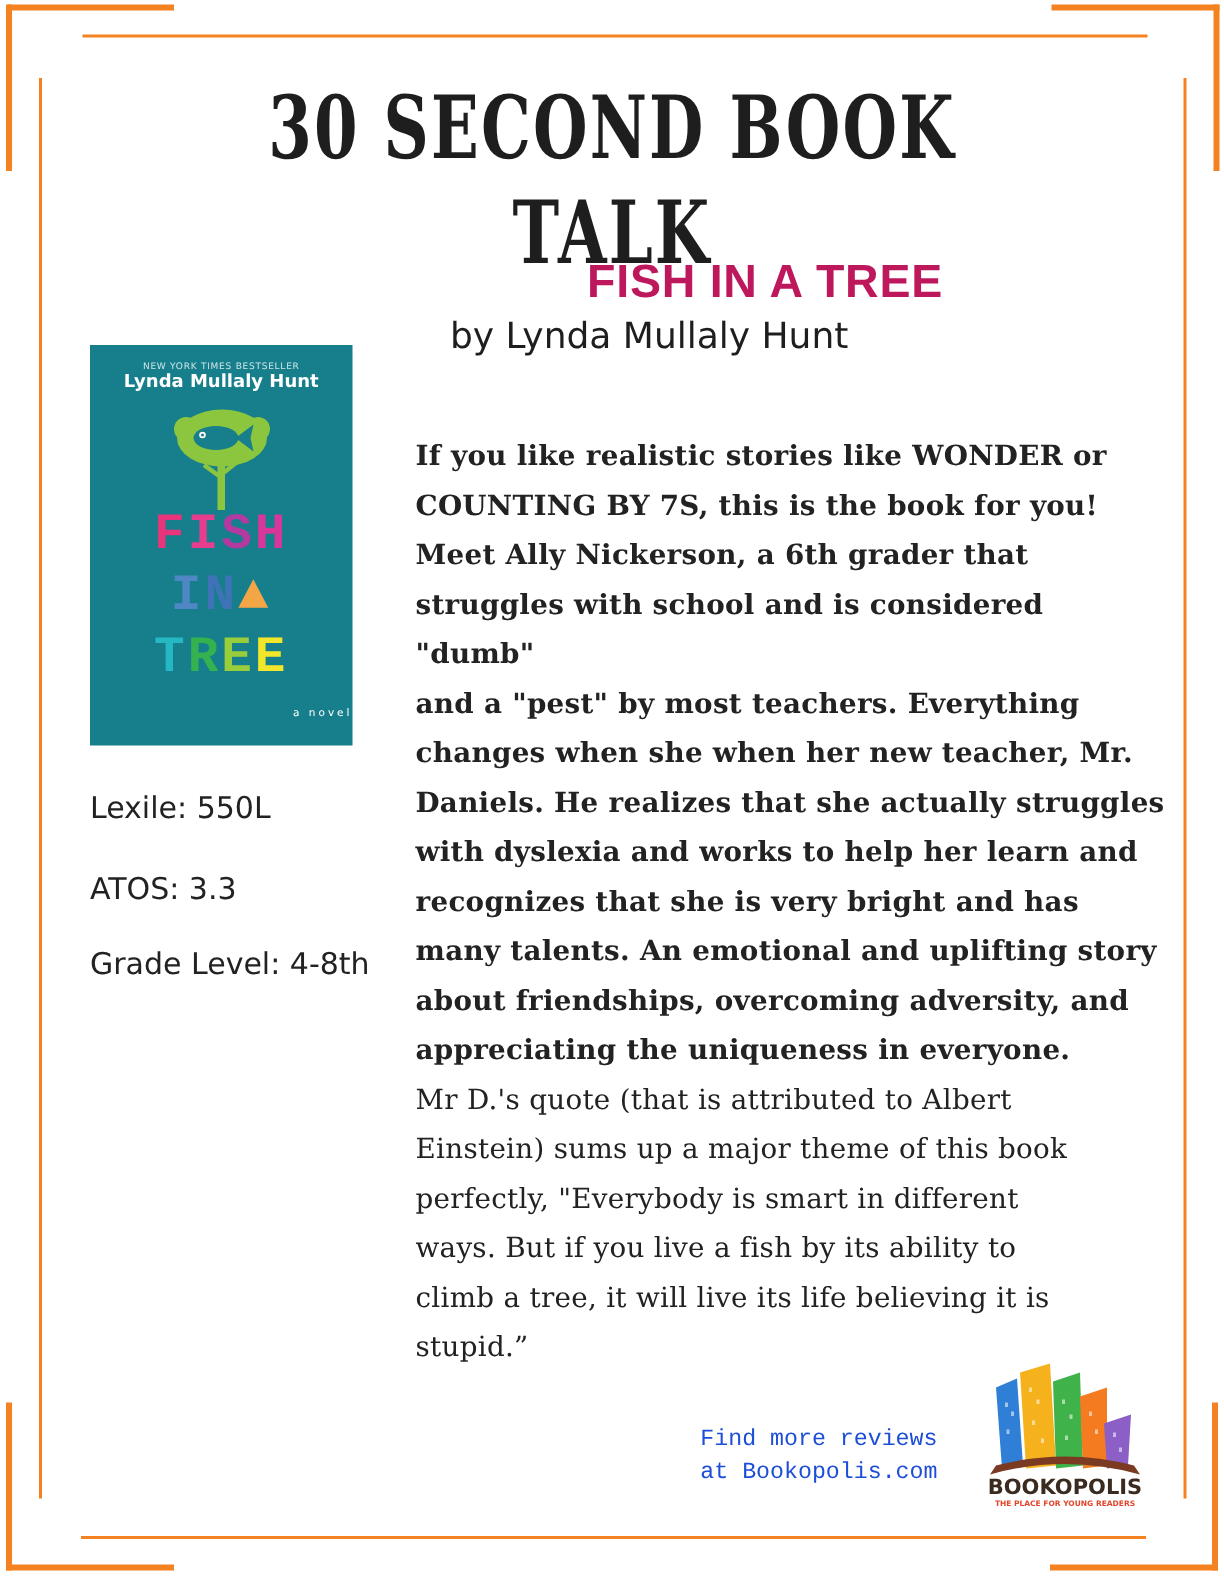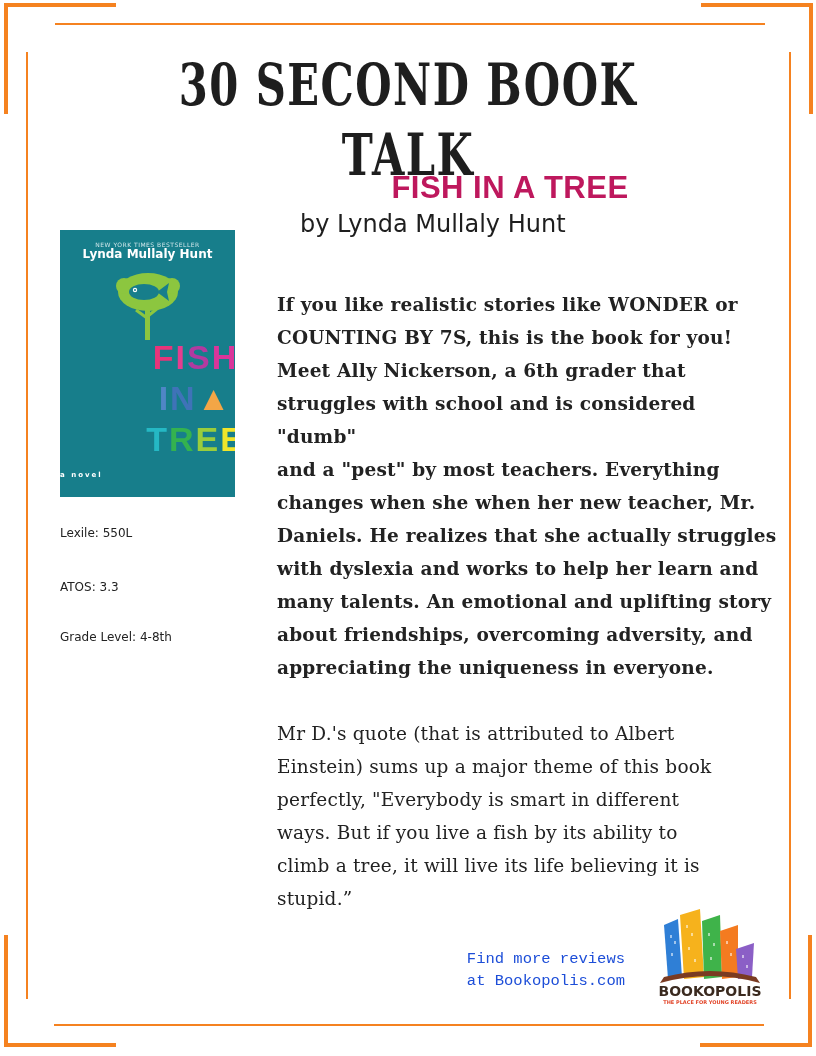--- a/index.html
+++ b/index.html
@@ -24,33 +24,33 @@
     position: absolute; left: 300px; width: 420px; top: 210px; text-align: left;
     font-family: "DejaVu Sans", sans-serif; font-size: 24px; color: #1e1e1e;
   }
 
   .cover {
     position: absolute; left: 60px; top: 230px; width: 175px; height: 267px;
     background: #177e8b; overflow: hidden;
   }
   .cover .c-top { position: absolute; top: 11px; width: 100%; text-align: center; font-size: 6px; color: #cfe6ea; letter-spacing: 0.5px; }
   .cover .c-author { position: absolute; top: 17px; width: 100%; text-align: center; font-size: 12px; font-weight: bold; color: #ffffff; font-family: "DejaVu Sans", sans-serif; }
-  .cover .c-novel { position: absolute; bottom: 18px; width: 100%; text-align: left; font-size: 7px; color: #ffffff; letter-spacing: 2px; font-weight: bold; }
-  .cover .word { position: absolute; left: 0; width: 100%; text-align: center; font-family: Liberation Sans, sans-serif; font-weight: bold; font-size: 34px; letter-spacing: 2px; line-height: 34px; margin-left: 48px; }
+  .cover .c-novel { position: absolute; bottom: 18px; width: 100%; text-align: right; font-size: 7px; color: #ffffff; letter-spacing: 2px; }
+  .cover .word { position: absolute; left: 0; width: 100%; text-align: center; font-family: Liberation Mono, monospace; font-weight: bold; font-size: 34px; letter-spacing: 2px; line-height: 34px; }
   .cover .w1 { top: 110px; }
   .cover .w2 { top: 151px; }
   .cover .w3 { top: 192px; }
   .cover .w1 span:nth-child(1){color:#e8347a;} .cover .w1 span:nth-child(2){color:#e63d8f;}
   .cover .w1 span:nth-child(3){color:#b23aa0;} .cover .w1 span:nth-child(4){color:#d9369a;}
   .cover .w2 span:nth-child(1){color:#4f86c6;} .cover .w2 span:nth-child(2){color:#3f73b8;}
   .cover .w2 span:nth-child(3){color:#f3a646;}
   .cover .w3 span:nth-child(1){color:#25b8c4;} .cover .w3 span:nth-child(2){color:#34b24f;}
   .cover .w3 span:nth-child(3){color:#9acd3c;} .cover .w3 span:nth-child(4){color:#f1e62a;}
 
-  .meta { position: absolute; left: 60px; font-family: "DejaVu Sans", sans-serif; font-size: 12px; color: #222; }
+  .meta { position: absolute; left: 60px; font-family: "DejaVu Sans", sans-serif; font-size: 20px; color: #222; }
 
   .para {
     position: absolute; left: 277px; width: 500px;
     font-family: "DejaVu Serif", serif; font-size: 18.5px; line-height: 33px; color: #222;
     letter-spacing: 0.2px;
   }
 
   .footer-text {
     position: absolute; left: 455px; width: 170px; top: 948px; text-align: right;
     font-family: Liberation Mono, monospace; font-size: 15.5px; line-height: 22px; color: #1d4ed8;
@@ -105,20 +105,21 @@
 
 <div class="para" style="top:288px;font-weight:bold;">
   <div>If you like realistic stories like WONDER or</div>
   <div>COUNTING BY 7S, this is the book for you!</div>
   <div>Meet Ally Nickerson, a 6th grader that</div>
   <div>struggles with school and is considered "dumb"</div>
   <div>and a "pest" by most teachers. Everything</div>
   <div>changes when she when her new teacher, Mr.</div>
   <div>Daniels. He realizes that she actually struggles</div>
   <div>with dyslexia and works to help her learn and</div>
+  <div>recognizes that she is very bright and has</div>
   <div>many talents. An emotional and uplifting story</div>
   <div>about friendships, overcoming adversity, and</div>
   <div>appreciating the uniqueness in everyone.</div>
 </div>
 
 <div class="para" style="top:717px;">
   <div>Mr D.'s quote (that is attributed to Albert</div>
   <div>Einstein) sums up a major theme of this book</div>
   <div>perfectly, "Everybody is smart in different</div>
   <div>ways. But if you live a fish by its ability to</div>

